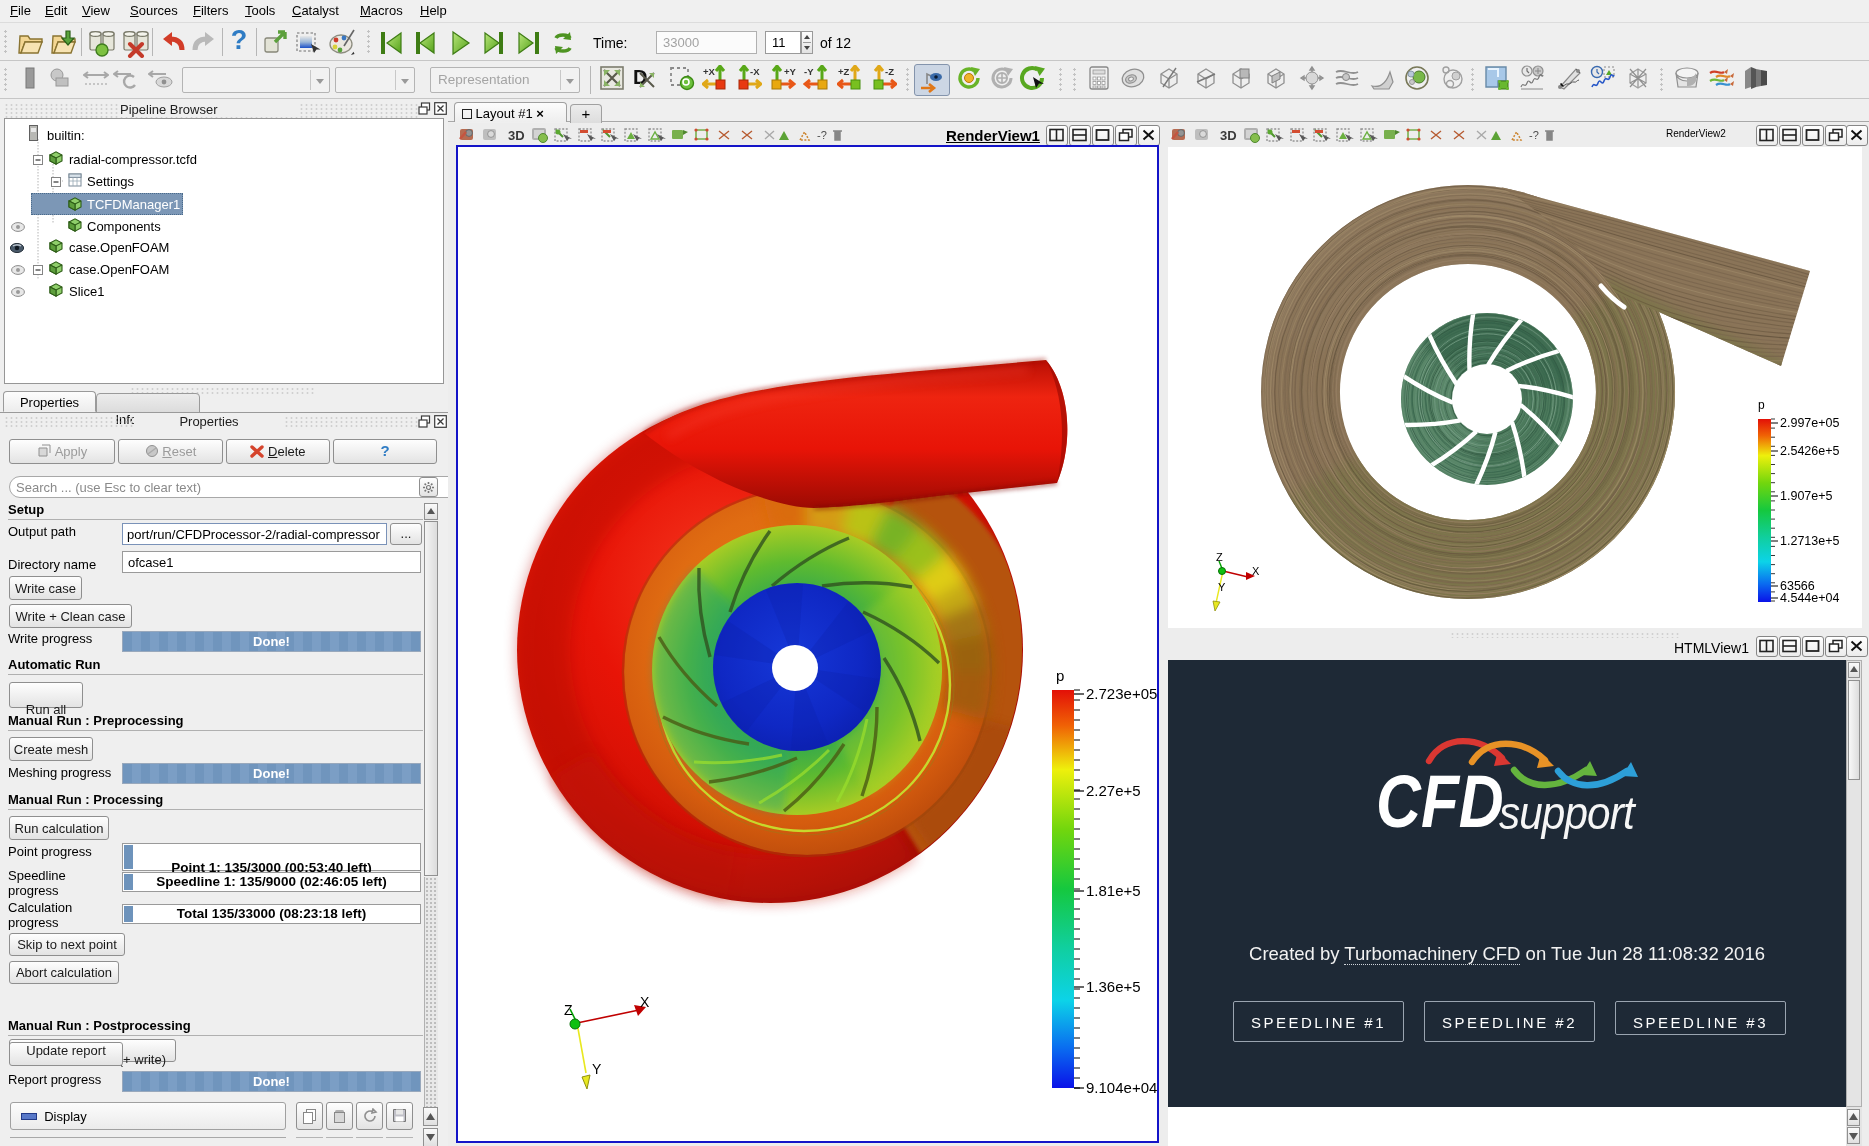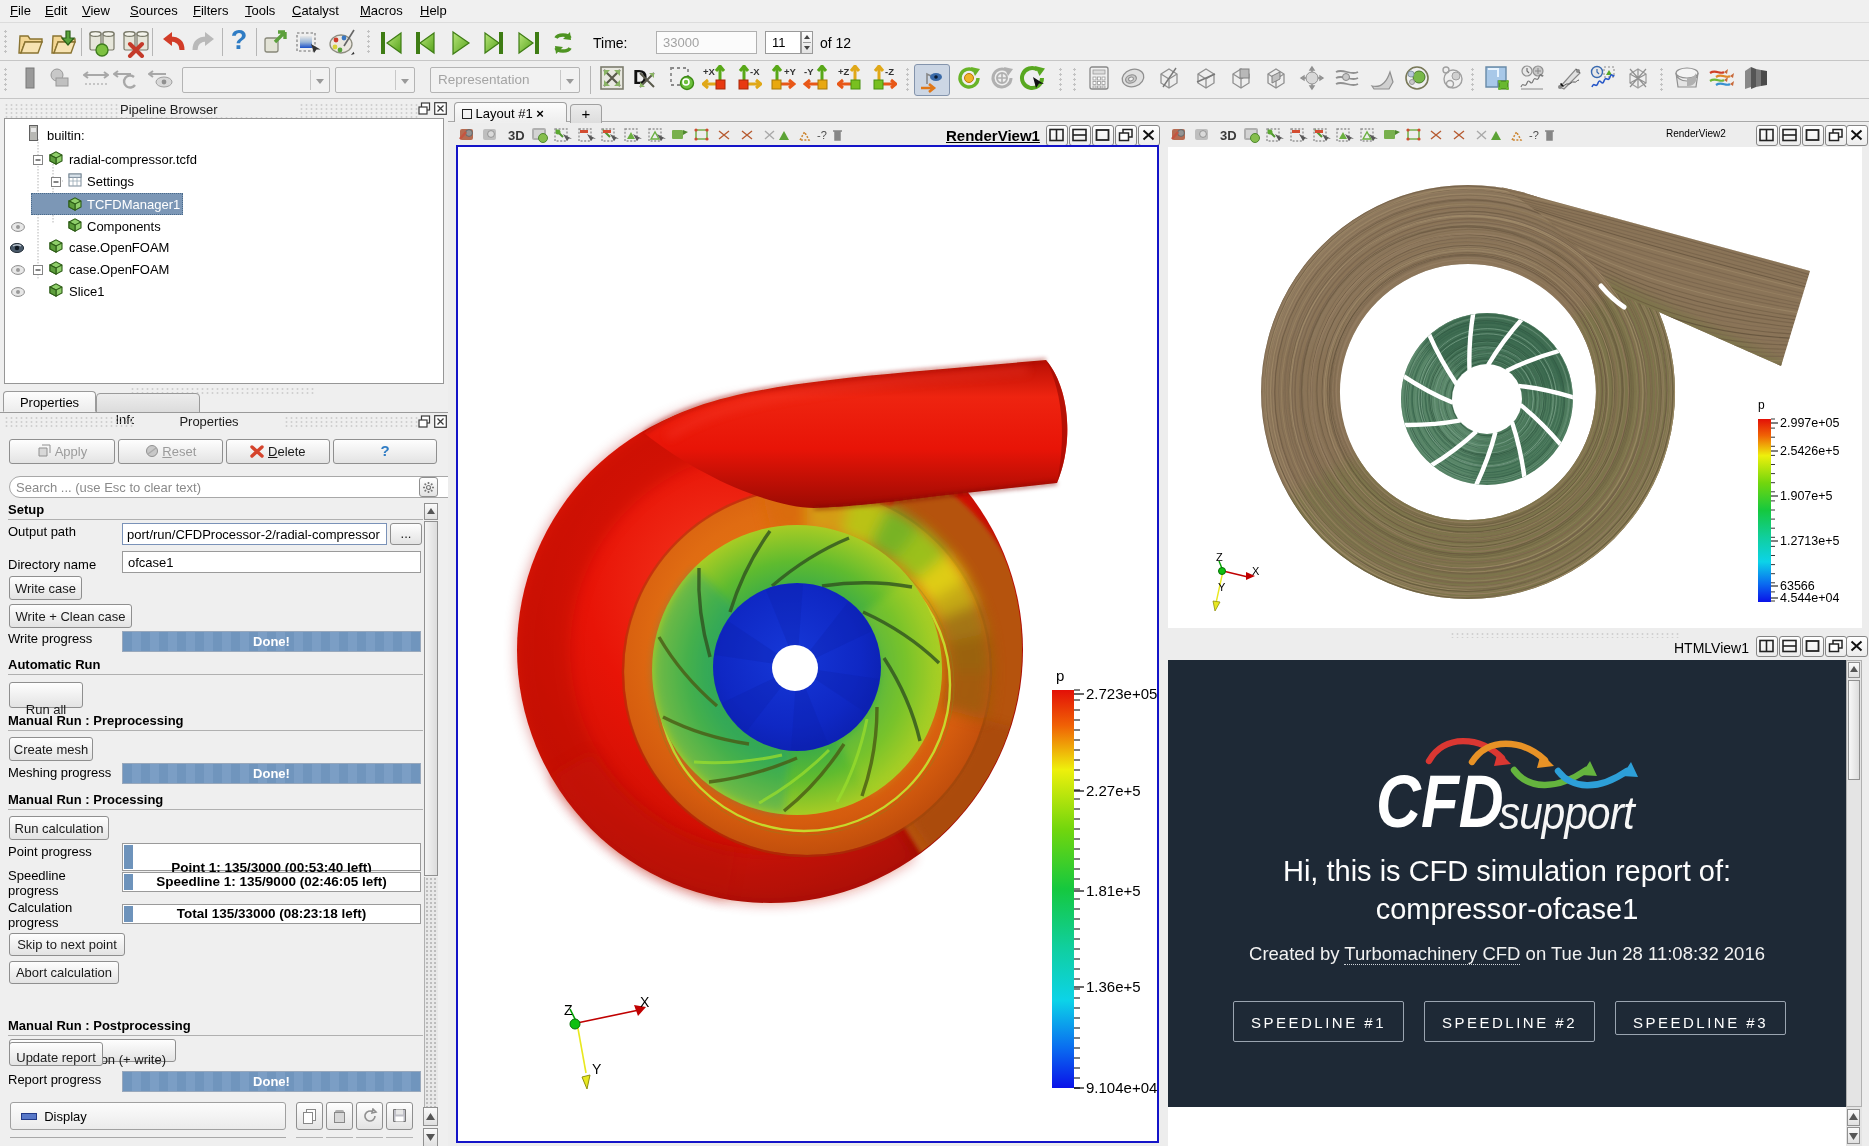--- a/index.html
+++ b/index.html
@@ -576,21 +576,21 @@
 <div class="lbl" style="left:8px;top:744px">Point progress</div>
 <div class="prog" style="left:122px;top:743px;width:299px;height:28px;padding-top:16px"><i></i>Point 1: 135/3000 (00:53:40 left)</div>
 <div class="lbl" style="left:8px;top:768px;width:80px;white-space:normal;line-height:15px">Speedline progress</div>
 <div class="prog" style="left:122px;top:772px;width:299px;height:20px;padding-top:1px"><i></i>Speedline 1: 135/9000 (02:46:05 left)</div>
 <div class="lbl" style="left:8px;top:800px;width:80px;white-space:normal;line-height:15px">Calculation progress</div>
 <div class="prog" style="left:122px;top:804px;width:299px;height:20px;padding-top:1px"><i></i>Total 135/33000 (08:23:18 left)</div>
 <div class="btn" style="left:9px;top:833px;width:116px;height:23px;padding-top:3px">Skip to next point</div>
 <div class="btn" style="left:9px;top:861px;width:110px;height:23px;padding-top:3px">Abort calculation</div>
 <div class="btn" style="left:9px;top:939px;width:167px;height:23px;padding-top:12px">Abort calculation (+ write)</div>
 <div class="hdg" style="left:8px;top:918px;width:415px">Manual Run : Postprocessing</div>
-<div class="btn" style="left:9px;top:942px;width:94px;height:24px;padding-top:7px">Update report</div>
+<div class="btn" style="left:9px;top:942px;width:114px;height:24px;padding-top:0">Update report</div>
 <div class="lbl" style="left:8px;top:972px">Report progress</div>
 <div class="done" style="left:122px;top:971px;width:299px;height:21px;padding-top:2px">Done!</div>
 <div class="abs" style="left:10px;top:1002px;width:276px;height:28px;background:linear-gradient(#fcfcfc,#ebebeb);border:1px solid #a0a0a0;border-radius:3px;padding:6px 0 0 10px"><span style="display:inline-block;width:16px;height:7px;background:#5878c8;border:1px solid #223a88;vertical-align:1px"></span>&nbsp;&nbsp;Display</div>
 <div class="btn" style="left:296px;top:1002px;width:27px;height:28px"><svg width="15" height="16" viewBox="0 0 15 16" style="margin-top:5px">
         <rect x="4.5" y="1.5" width="9" height="11" fill="#fff" stroke="#888"></rect>
         <rect x="1.5" y="4.5" width="9" height="11" fill="#fff" stroke="#888"></rect>
       </svg></div>
 <div class="btn" style="left:326px;top:1002px;width:27px;height:28px"><svg width="15" height="16" viewBox="0 0 15 16" style="margin-top:5px">
         <rect x="3" y="2" width="9" height="3" rx="1.5" fill="#b0b0b0"></rect>
         <rect x="2.5" y="4.5" width="10" height="10" fill="#d8d8d8" stroke="#888"></rect>
@@ -1111,21 +1111,20 @@
 <path d="M104 42C120 17 154 19 177 40" stroke="#e89226" stroke-width="6.4"></path>
         <path d="M173 33l13 13-17 2z" fill="#e89226"></path>
 <path d="M146 50c14 19 42 21 72 0" stroke="#65b43e" stroke-width="6.4"></path>
         <path d="M213 55l9-14 7 15z" fill="#65b43e"></path>
 <path d="M190 51c14 18 40 20 69 0" stroke="#2d9fd8" stroke-width="6.4"></path>
         <path d="M254 56l9-14 7 15z" fill="#2d9fd8"></path>
 </g>
 <text x="0" y="0" font-family="Liberation Sans" font-size="74" font-weight="bold" font-style="italic" fill="#fff" transform="translate(8 107) scale(.84 1)">CFD</text>
 <text x="0" y="0" font-family="Liberation Sans" font-size="47" font-style="italic" fill="#f6f6f6" transform="translate(131 109) scale(.9 1)" letter-spacing="-1">support</text>
 </svg>
-<div class="abs" style="left:0;top:192px;width:678px;text-align:center;font-size:29px;color:#fdfdfd;line-height:38px">Hi, this is CFD simulation report of:<br>compressor-ofcase1</div>
 <div class="abs" style="left:0;top:283px;width:678px;text-align:center;font-size:18.5px;color:#f2f2f2">Created by <span style="border-bottom:1px dotted #cfd4da">Turbomachinery CFD</span> on Tue Jun 28 11:08:32 2016</div>
 <div class="abs" style="left:65px;top:341px;width:171px;height:41px;border:1px solid #9aa4b0;border-radius:2px;color:#fff;font-size:15px;letter-spacing:2.5px;text-align:center;padding-top:12px">SPEEDLINE #1</div>
 <div class="abs" style="left:256px;top:341px;width:171px;height:41px;border:1px solid #9aa4b0;border-radius:2px;color:#fff;font-size:15px;letter-spacing:2.5px;text-align:center;padding-top:12px">SPEEDLINE #2</div>
 <div class="abs" style="left:447px;top:341px;width:171px;height:34px;border:1px solid #9aa4b0;border-radius:2px;color:#fff;font-size:15px;letter-spacing:2.5px;text-align:center;padding-top:12px">SPEEDLINE #3</div>
 </div>
 <div class="abs" style="left:1846px;top:660px;width:16px;height:447px;background:#e4e4e4;border:1px solid #b0b0b0">
 <div class="abs" style="left:1px;top:1px;width:12px;height:16px;background:linear-gradient(#fafafa,#e0e0e0);border:1px solid #909090"><svg width="10" height="14">
         <path d="M5 3l4 6H1z" fill="#555"></path>
       </svg></div>
 <div class="abs" style="left:1px;top:19px;width:12px;height:100px;background:linear-gradient(90deg,#f8f8f8,#dcdcdc);border:1px solid #909090"></div>

